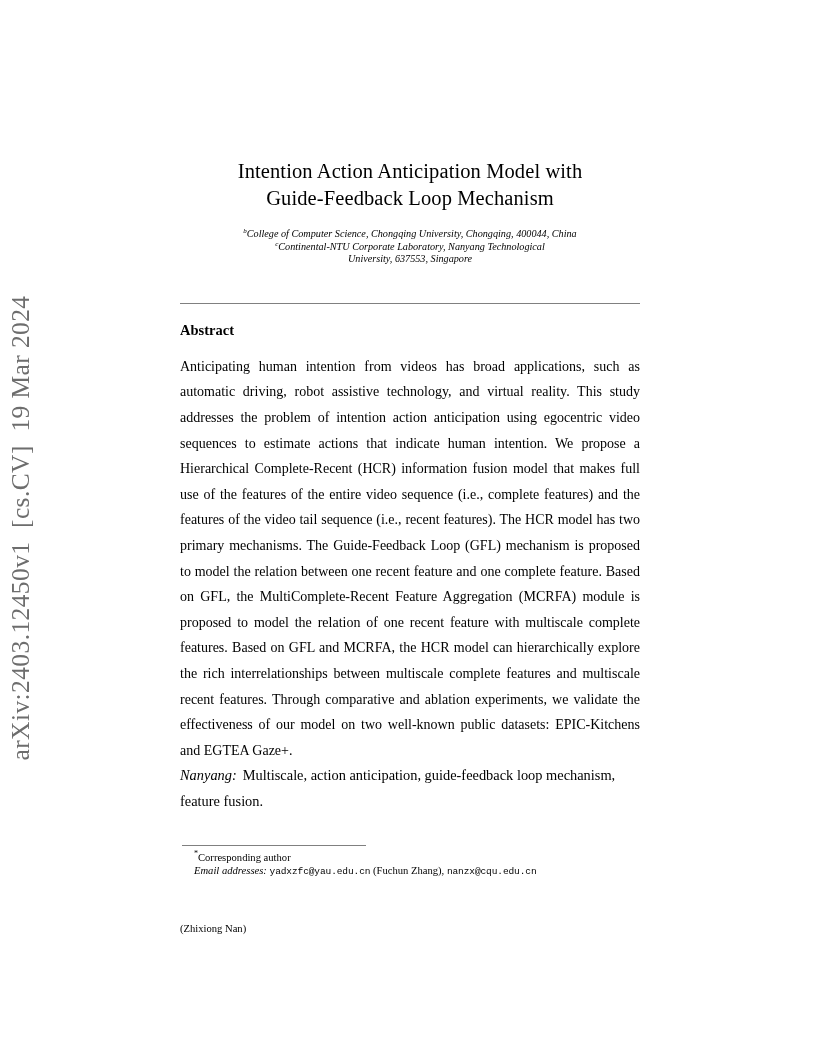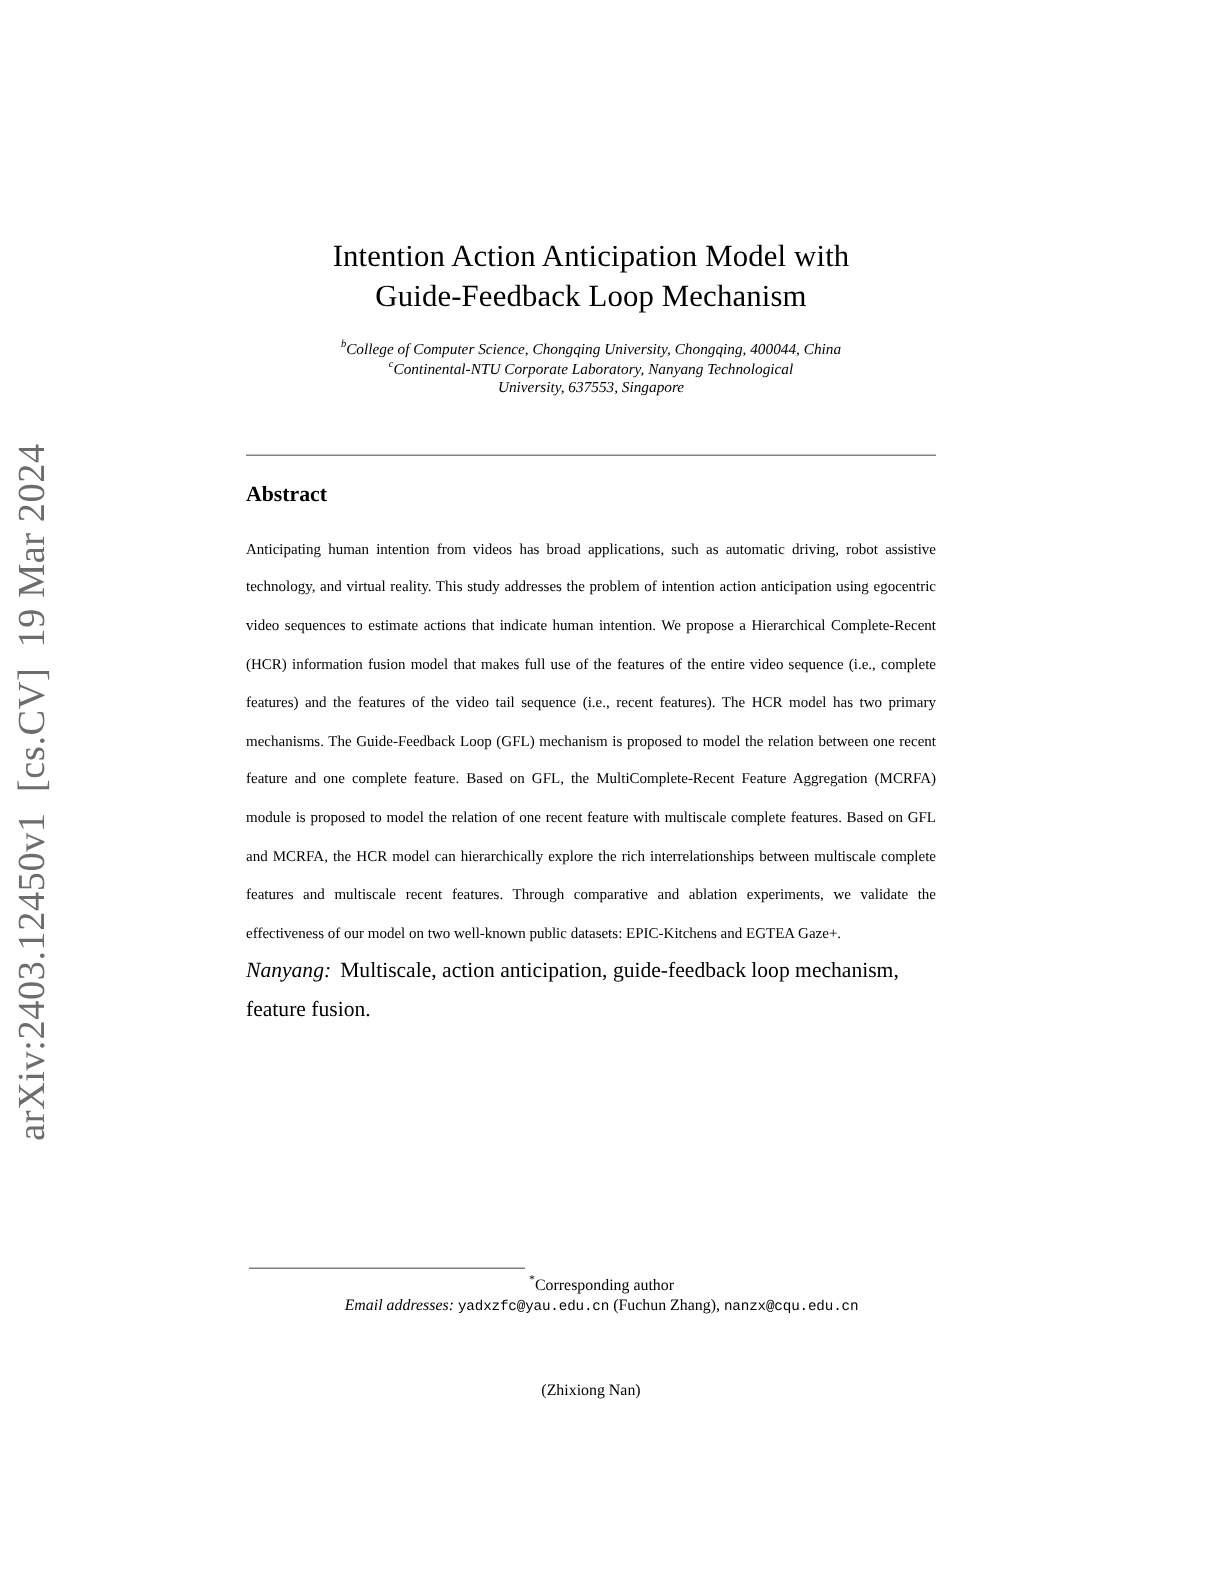--- a/index.html
+++ b/index.html
@@ -36,21 +36,21 @@
     font-size: 25.5px;
     letter-spacing: 0.4px;
     color: #6d6d6d;
     white-space: pre;
     padding-bottom: 18px;
   }
 
   
   .page {
     position: absolute;
-    left: 164px;
+    left: 180px;
     top: 0;
     width: 460px;
     height: 1056px;
   }
 
   
   .title-block {
     margin-top: 158px;
     text-align: center;
   }
@@ -97,21 +97,21 @@
   }
 
   
   .abstract-heading {
     font-weight: bold;
     font-size: 14.5px;
     margin-top: 18px;
   }
   .abstract-body {
     margin-top: 15px;
-    font-size: 10px;
+    font-size: 14px;
     line-height: 25.6px;
     text-align: justify;
     text-justify: inter-word;
   }
   .abstract-body p {
     margin: 0;
   }
   .keywords {
     margin-top: 0;
     font-size: 14.4px;
@@ -136,21 +136,20 @@
   .rule-footnote {
     border: 0;
     border-top: 1.1px solid #808080;
     width: 184px;
     margin: 0 0 0 2px;
   }
   .footnote-body {
     font-size: 10.6px;
     line-height: 13.2px;
     margin-top: 5px;
-    text-align: center;
   }
   .footnote-line {
     text-indent: 14px;
   }
   .footnote-line.wrap {
     text-indent: 0;
     margin-top: 44px;
   }
   .fn-star {
     vertical-align: super;

